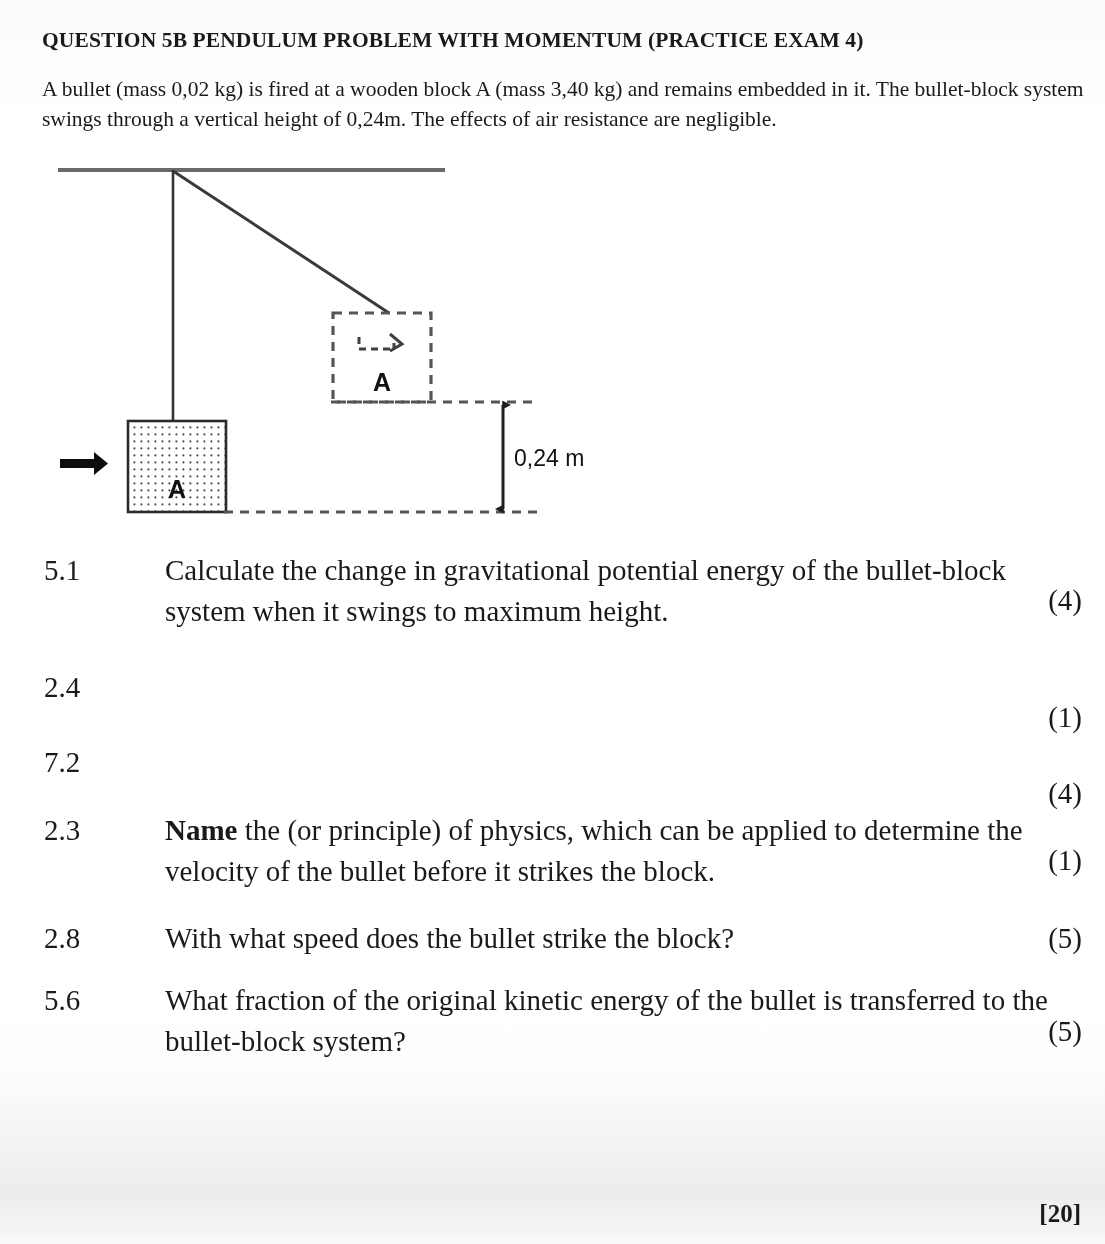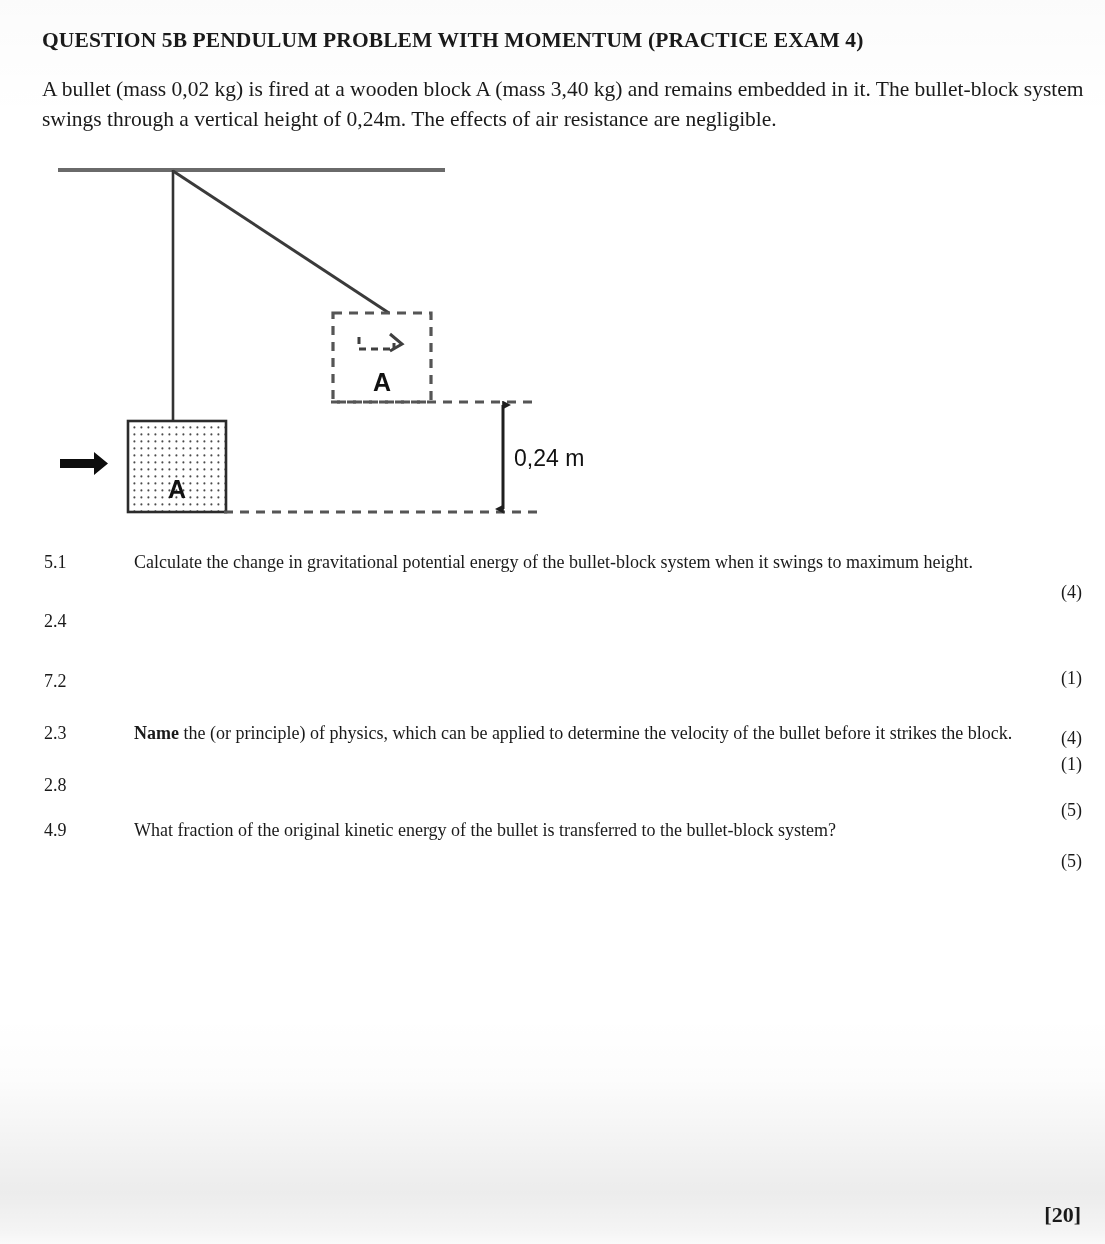--- a/index.html
+++ b/index.html
@@ -84,34 +84,35 @@
   }
   .fig-svg { display: block; }
 
   
   .questions {
     margin: 12px 0 0 0;
     width: 1040px;
   }
   .q-row {
     display: flex;
-    align-items: flex-end;
-    font-size: 18px;
+    align-items: flex-start;
+    font-size: 29px;
     line-height: 1.43;
   }
   .q-num {
     width: 92px;
     flex: 0 0 92px;
     padding-left: 2px;
     box-sizing: border-box;
   }
   .q-body {
     flex: 1 1 auto;
     position: relative;
     padding-right: 0;
+    margin-left: 31px;
   }
   .q-text { display: inline; }
   .q-text b { font-weight: bold; }
   .q-marks {
     position: absolute;
     right: 0;
     width: 58px;
     text-align: right;
   }
   
@@ -120,21 +121,21 @@
   .marks-line2 .q-marks { top: 30.8px; }
 
   .spacer-lg { height: 34px; }
   .spacer-md { height: 26px; }
   .spacer-sm { height: 20px; }
 
   .total {
     position: absolute;
     right: 24px;
     bottom: 16px;
-    font-size: 22px;
+    font-size: 25px;
     font-weight: bold;
     z-index: 6;
   }
 </style>
 </head>
 <body>
 
 <div class="scan-shade-top"></div>
 <div class="scan-shade"></div>
 
@@ -222,28 +223,29 @@
         <span class="q-text"><b>Name</b><span> the (or principle) of physics, which can be applied to determine the velocity of the bullet before it strikes the block.</span></span>
         <span class="q-marks">(1)</span>
       </div>
     </div>
 
     <div class="spacer-md"></div>
 
     <div class="q-row marks-line1">
       <div class="q-num">2.8</div>
       <div class="q-body">
+        <span class="q-text"><b></b><span>With what speed does the bullet strike the block?</span></span>
         <span class="q-marks">(5)</span>
       </div>
     </div>
 
     <div class="spacer-sm"></div>
 
     <div class="q-row marks-line2">
-      <div class="q-num">4.9</div>
+      <div class="q-num">5.6</div>
       <div class="q-body">
         <span class="q-text"><b></b><span>What fraction of the original kinetic energy of the bullet is transferred to the bullet-block system?</span></span>
         <span class="q-marks">(5)</span>
       </div>
     </div>
 
   </div>
 
 </div>
 

